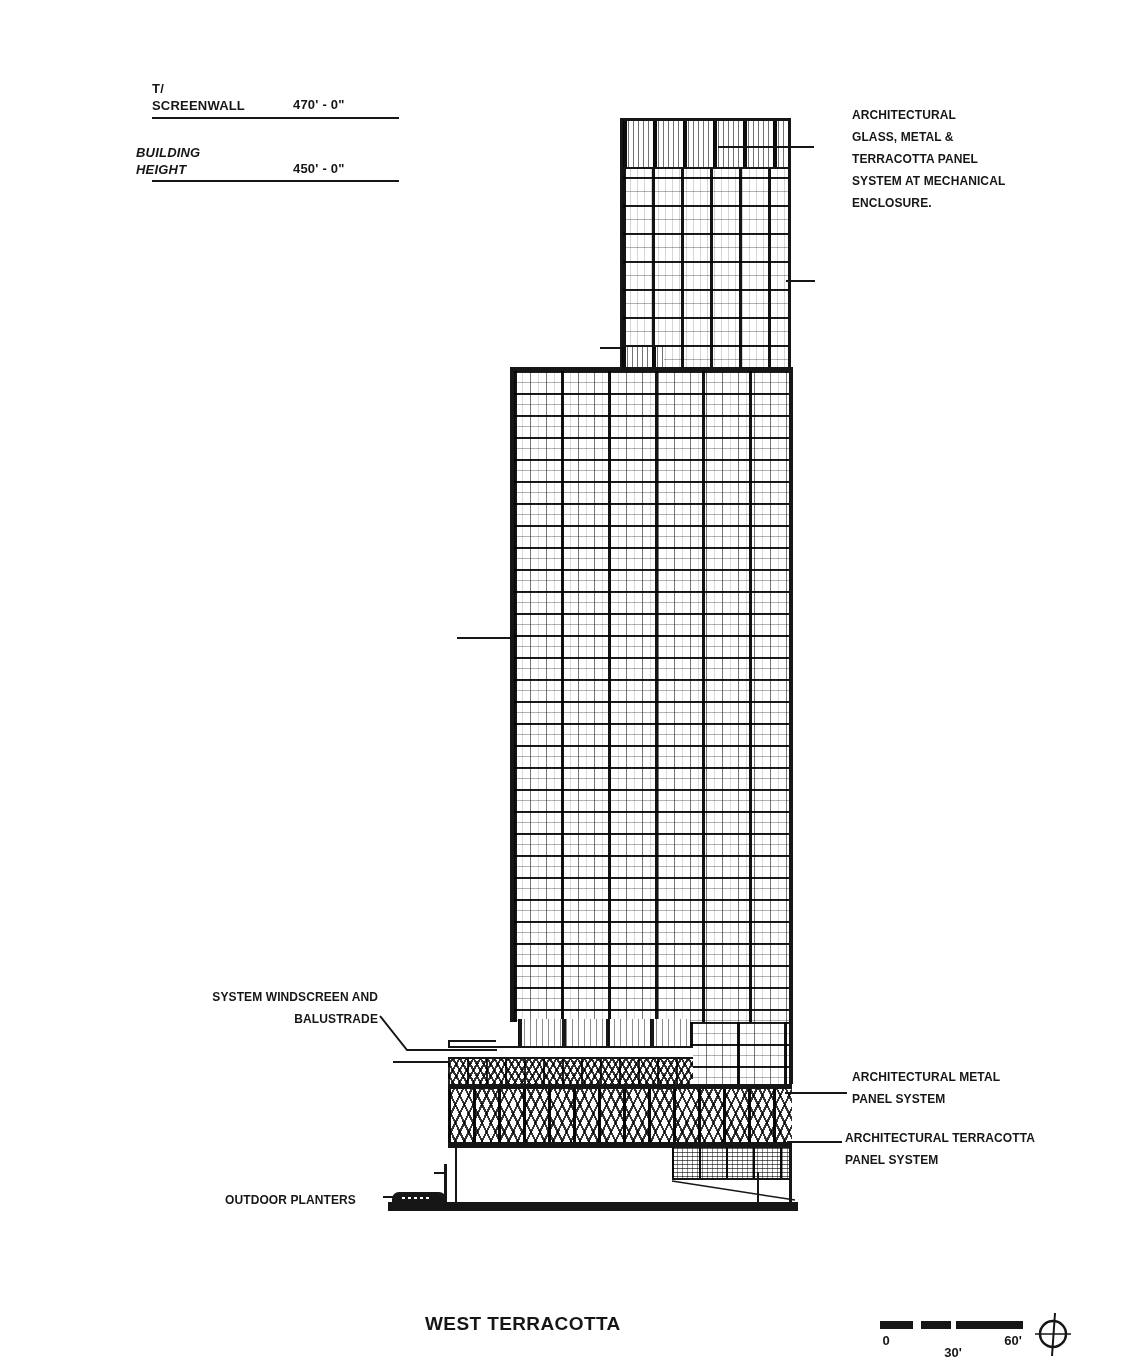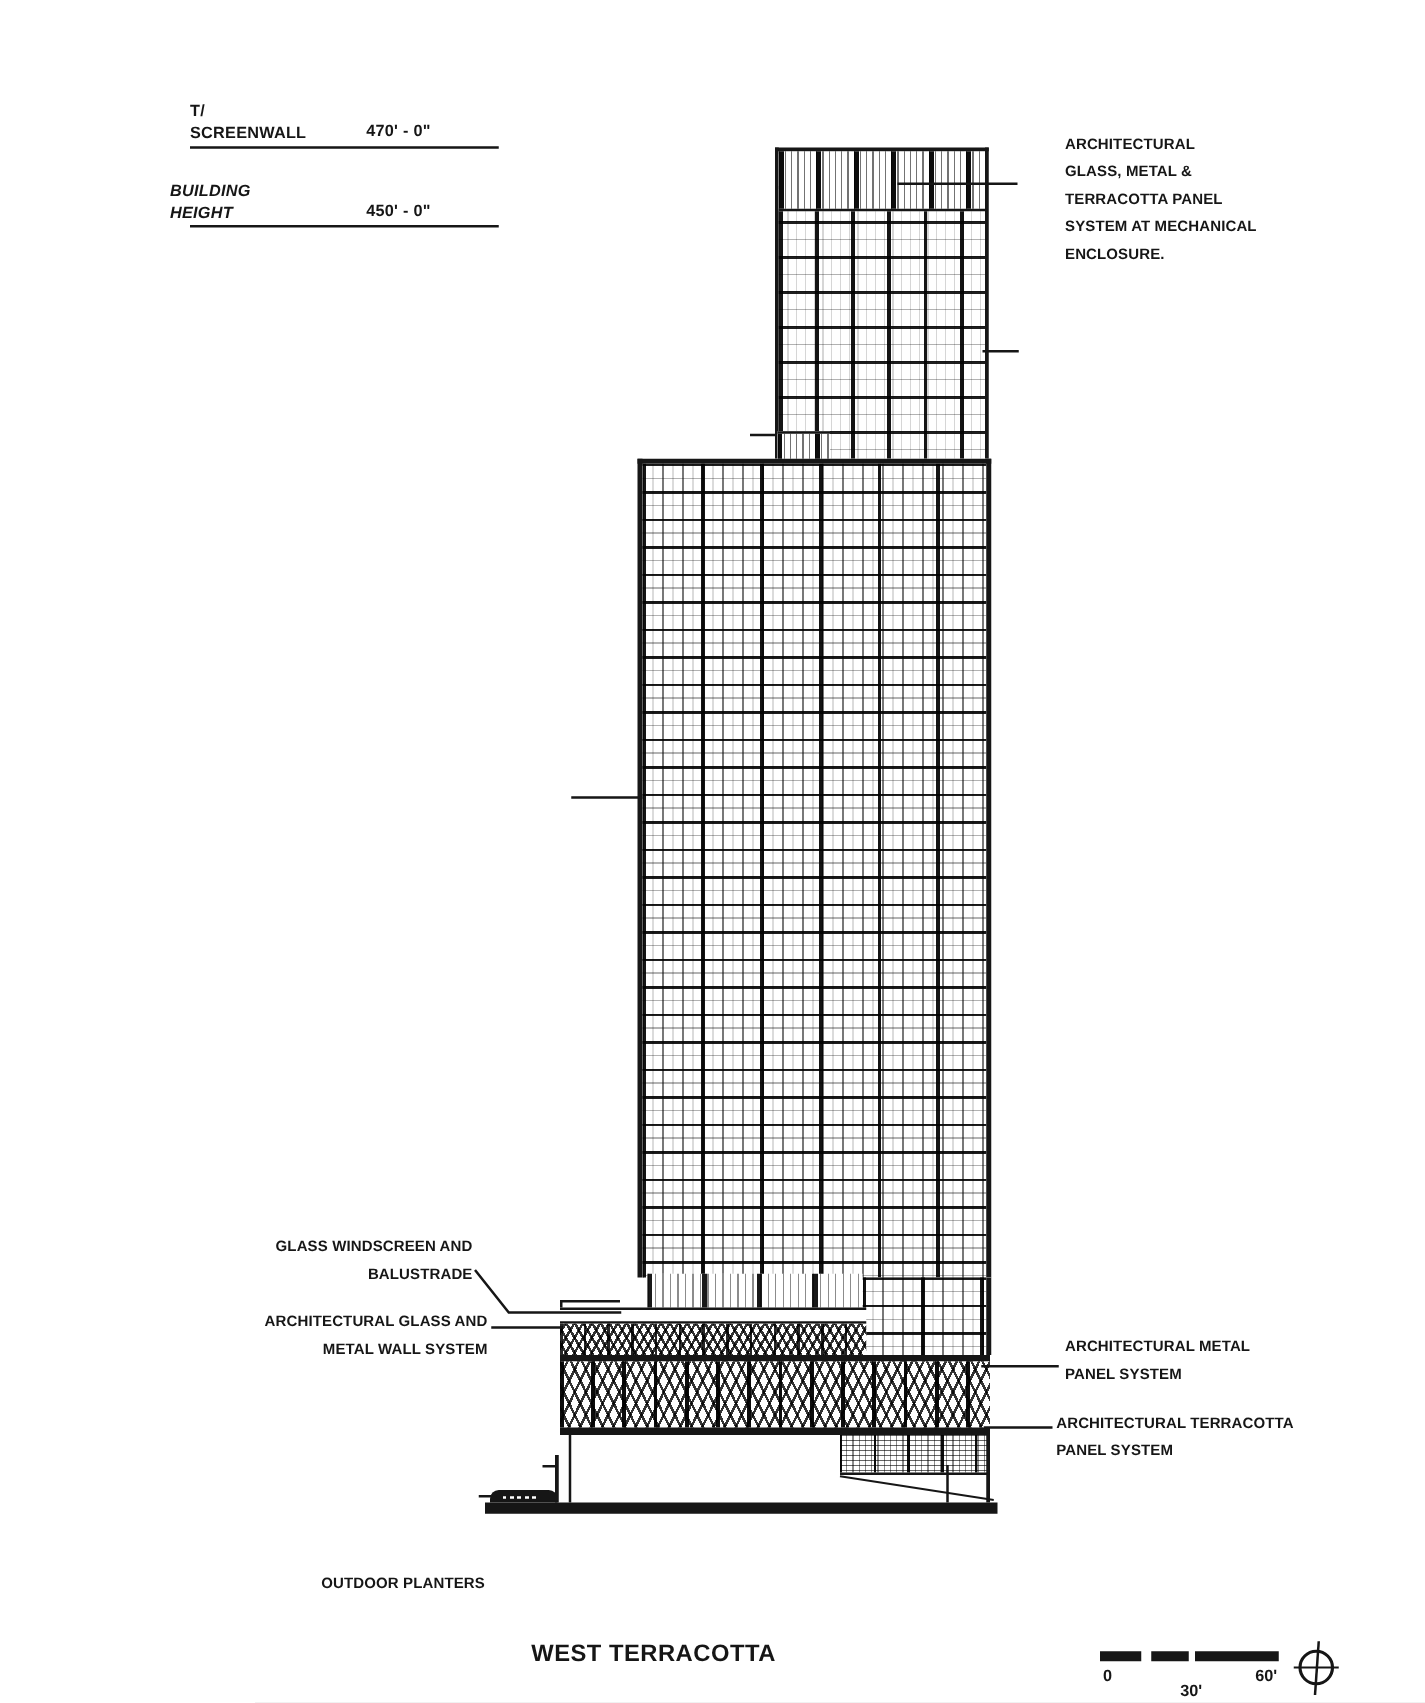--- a/index.html
+++ b/index.html
@@ -128,25 +128,23 @@
   <svg class="abs" style="left:0;top:0;pointer-events:none;" width="1140" height="1362" viewBox="0 0 1140 1362">
     <polyline points="380,1016 407,1050 497,1050" fill="none" stroke="#161616" stroke-width="2"></polyline>
     <line x1="672" y1="1181" x2="795" y2="1200" stroke="#161616" stroke-width="1.5"></line>
   </svg>
 
   <div class="ann" style="left:852px;top:104px;width:200px;">ARCHITECTURAL
 GLASS, METAL &amp;
 TERRACOTTA PANEL
 SYSTEM AT MECHANICAL
 ENCLOSURE.</div>
-  <div class="ann" style="left:185px;top:986px;width:193px;text-align:right;">GLASS WINDSCREEN AND
+  <div class="ann" style="left:185px;top:986px;width:193px;text-align:right;">SYSTEM WINDSCREEN AND
 BALUSTRADE</div>
-  <div class="ann" style="left:177px;top:1046px;width:213px;text-align:right;">ARCHITECTURAL GLASS AND
-METAL WALL SYSTEM</div>
-  <div class="ann" style="left:225px;top:1255px;margin-left:32px;">OUTDOOR PLANTERS</div>
+  <div class="ann" style="left:225px;top:1189px;">OUTDOOR PLANTERS</div>
   <div class="ann" style="left:852px;top:1066px;width:220px;">ARCHITECTURAL METAL
 PANEL SYSTEM</div>
   <div class="ann" style="left:845px;top:1127px;width:240px;">ARCHITECTURAL TERRACOTTA
 PANEL SYSTEM</div>
 
   <div class="title" style="left:425px;top:1313px;">WEST TERRACOTTA</div>
 
   <div class="abs">
     <div class="abs ink" style="left:880px;top:1321px;width:33px;height:8px;"></div>
     <div class="abs ink" style="left:921px;top:1321px;width:30px;height:8px;"></div>

